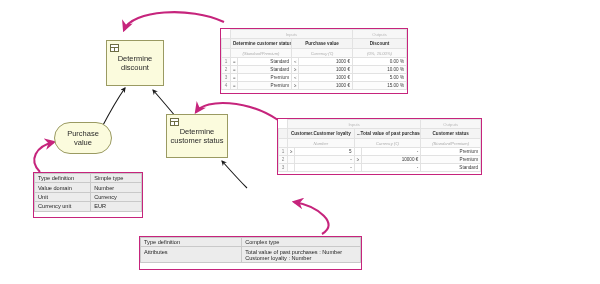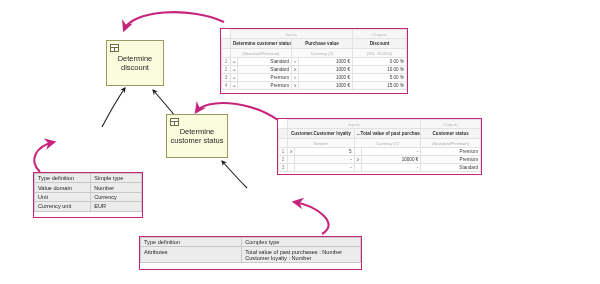--- a/index.html
+++ b/index.html
@@ -146,20 +146,24 @@
     <span class="label" style="white-space:pre-line;">Determine
 discount</span>
   </div>
 
   <div class="task" style="left:166px;top:114px;width:62px;height:44px;">
     <span class="task-icon"></span>
     <span class="label" style="white-space:pre-line;">Determine
 customer status</span>
   </div>
 
+  <div class="pill" style="left:54px;top:122px;width:58px;height:32px;">
+    <span style="white-space:pre-line;">Purchase
+value</span>
+  </div>
 
 
   <div class="panel" style="left:220px;top:28px;width:188px;height:66px;">
     <table class="dt">
       <colgroup>
           <col style="width:9px">
           <col style="width:7px">
           <col>
           <col style="width:7px">
           <col>

